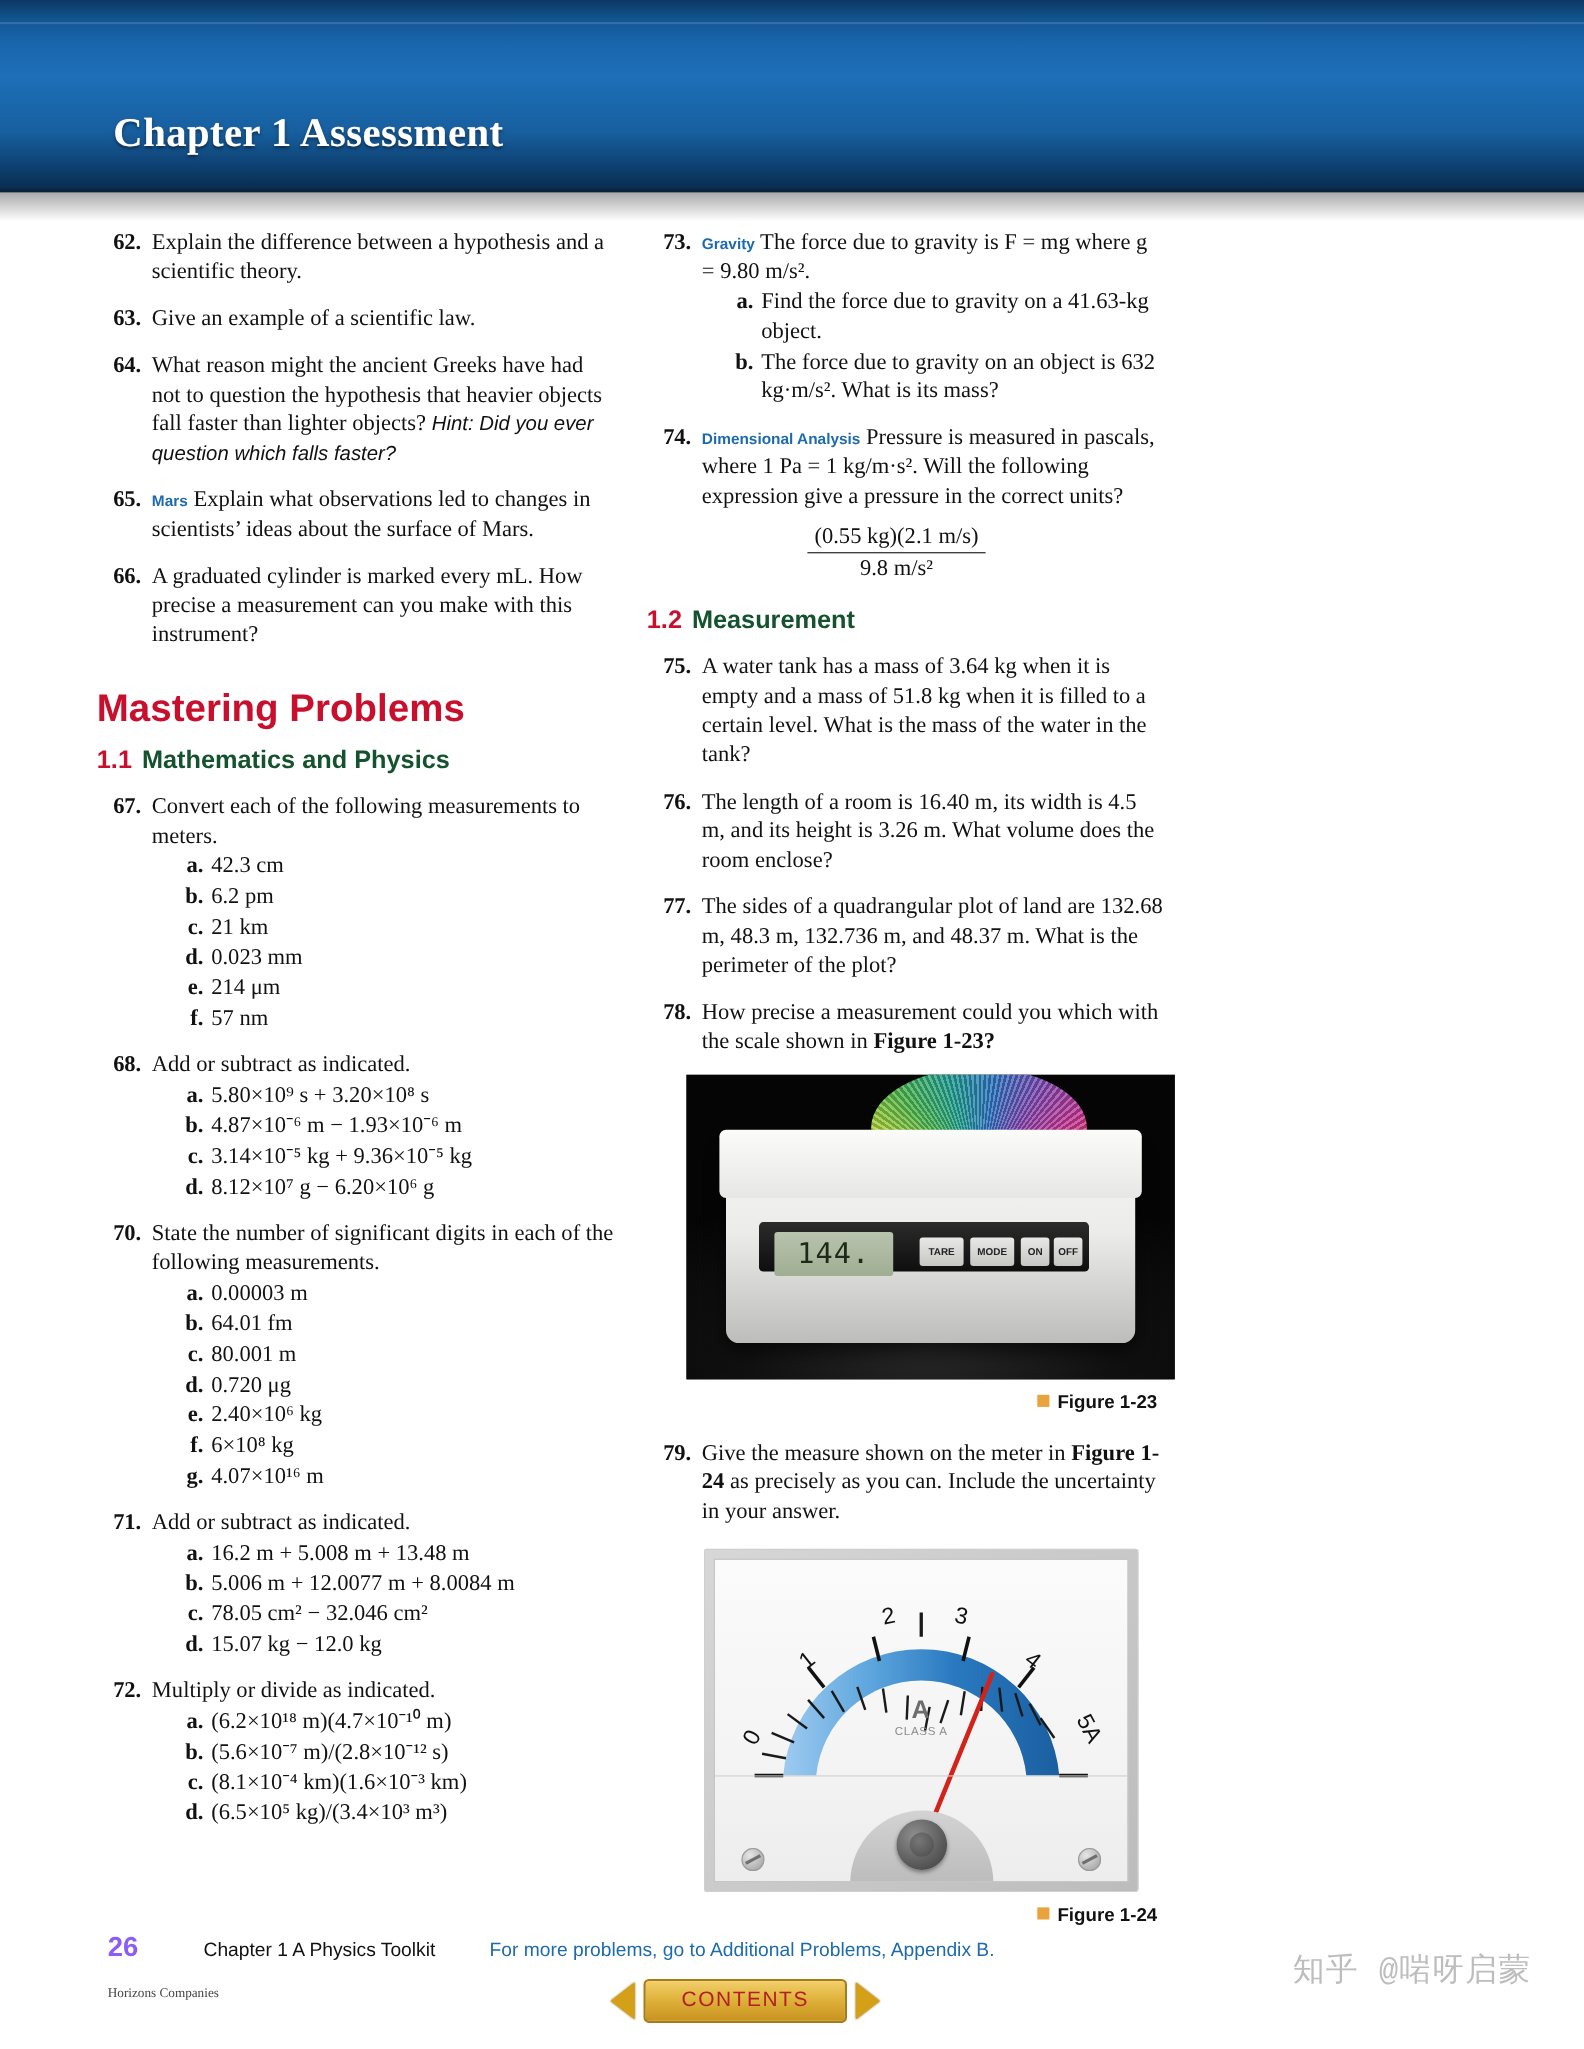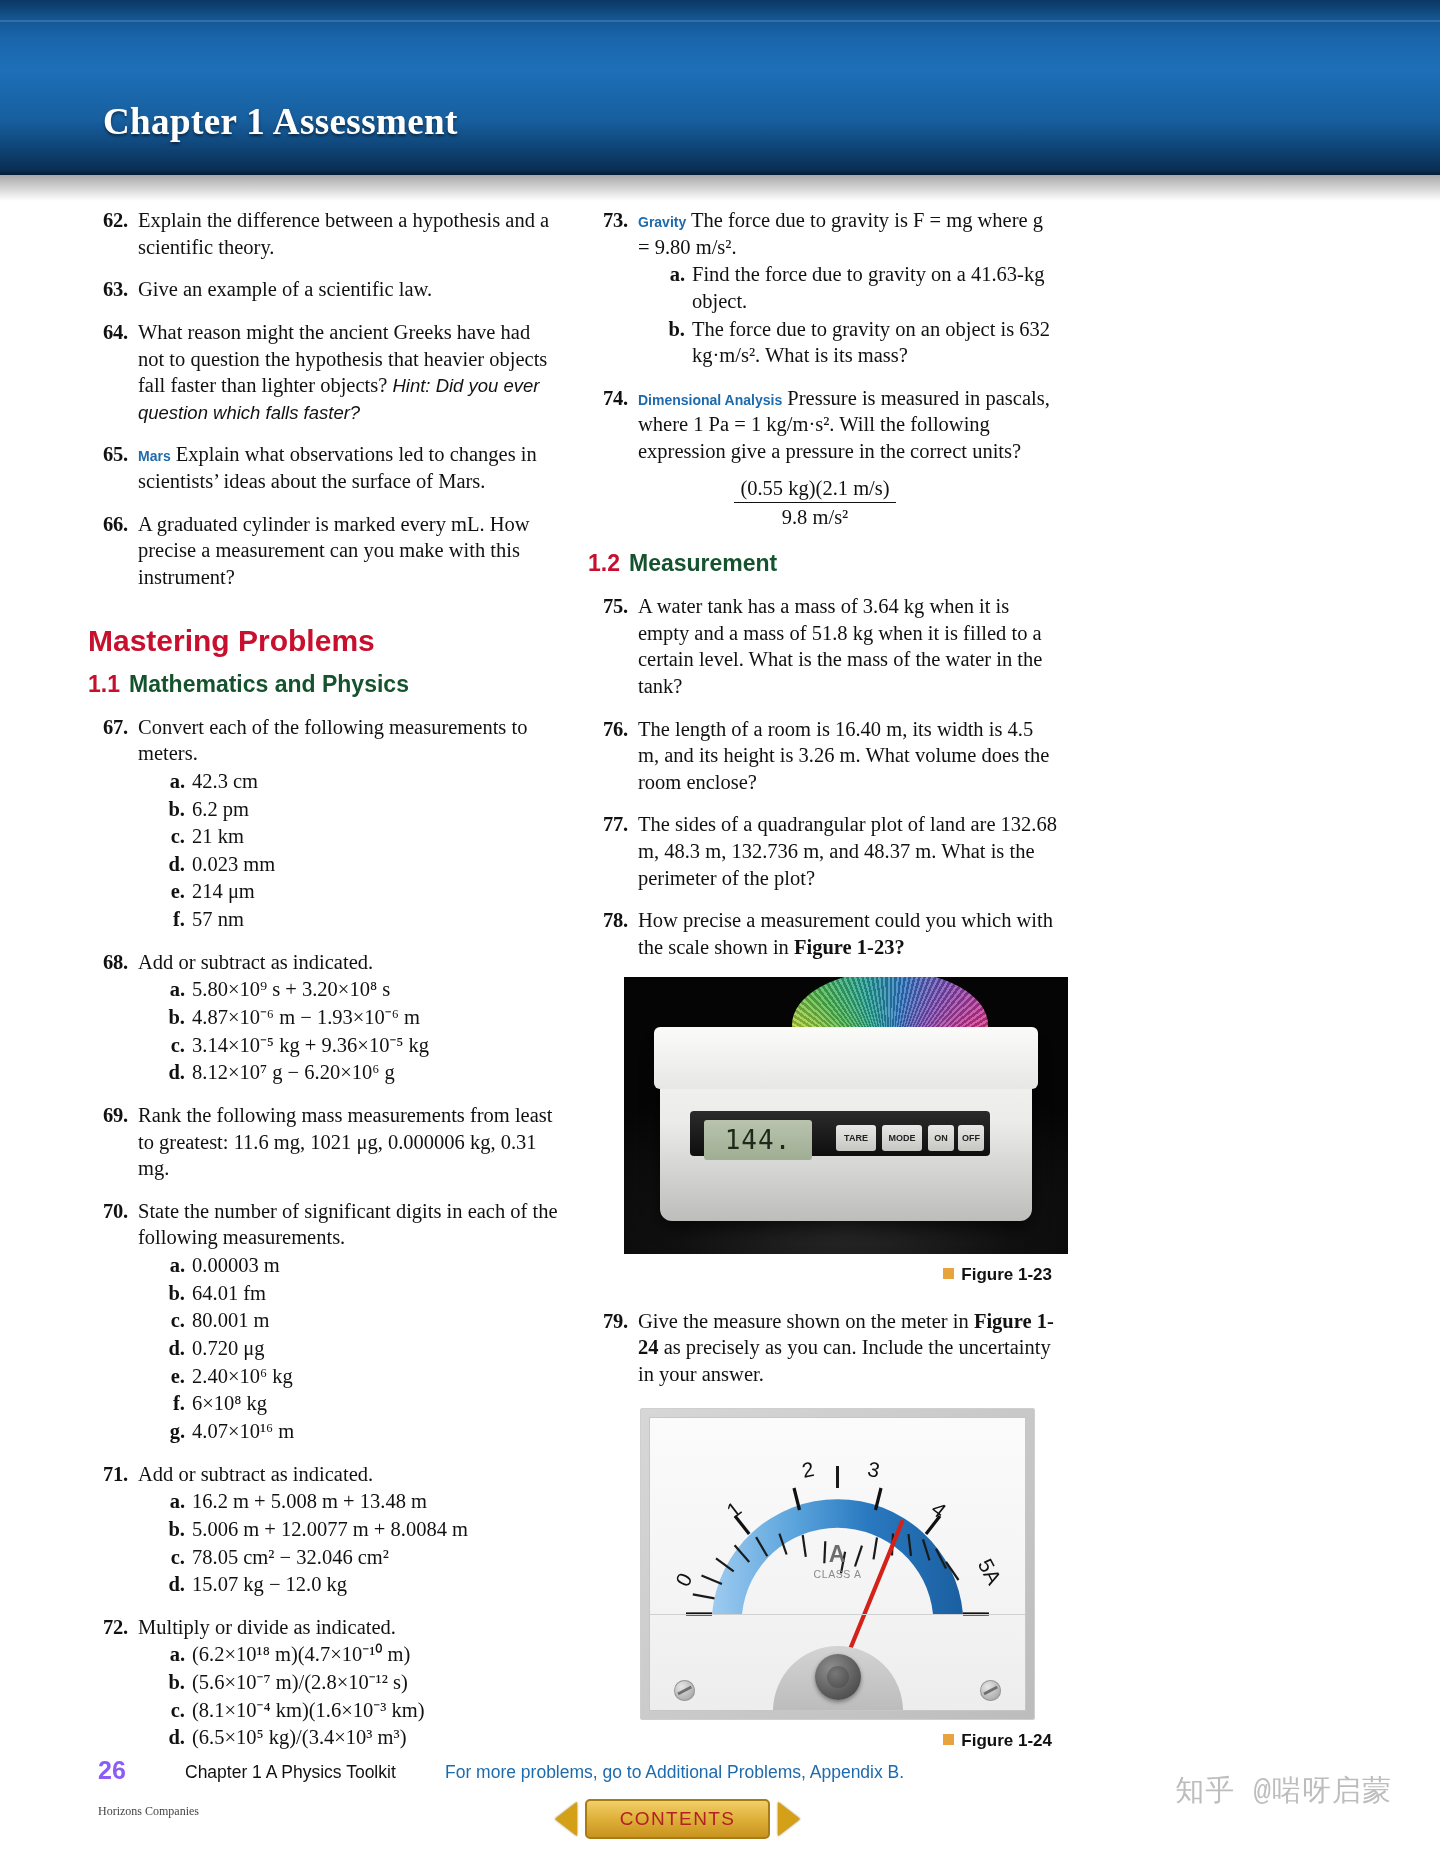--- a/index.html
+++ b/index.html
@@ -75,21 +75,21 @@
   .subs li { display:flex; margin-top:1px; }
   .subs .sl {
     font-weight:bold; width:25px; flex:0 0 auto; text-align:right; margin-right:7px;
   }
   .subs .st { flex:1 1 auto; }
   .indent { margin-left:22px; }
 
   
   .h-master {
     color:#c8102e; font-family:"Liberation Sans", sans-serif;
-    font-weight:bold; font-size:30px; margin:30px 0 10px 0;
+    font-weight:bold; font-size:35px; margin:30px 0 10px 0;
   }
   .h-sub {
     font-family:"Liberation Sans", sans-serif; font-weight:bold;
     font-size:23px; margin:2px 0 14px 0;
   }
   .h-sub .secnum { color:#c8102e; margin-right:9px; }
   .h-sub .sectitle { color:#14532d; }
   .h-sub.tight { margin-top:14px; }
 
   
@@ -371,26 +371,20 @@
               <span class="st">3.14×10⁻⁵ kg + 9.36×10⁻⁵ kg</span>
             </li>
           <li>
               <span class="sl">d.</span>
               <span class="st">8.12×10⁷ g − 6.20×10⁶ g</span>
             </li>
         </ul>
       </div>
     </div>
 
-    <div class="item">
-      <div class="num">69.</div>
-      <div class="body">
-          <p>Rank the following mass measurements from least to greatest: 11.6 mg, 1021 μg, 0.000006 kg, 0.31 mg.</p>
-        </div>
-    </div>
 
     <div class="item">
       <div class="num">70.</div>
       <div class="body">
         <p>State the number of significant digits in each of the following measurements.</p>
         <ul class="subs indent">
           <li>
               <span class="sl">a.</span>
               <span class="st">0.00003 m</span>
             </li>

